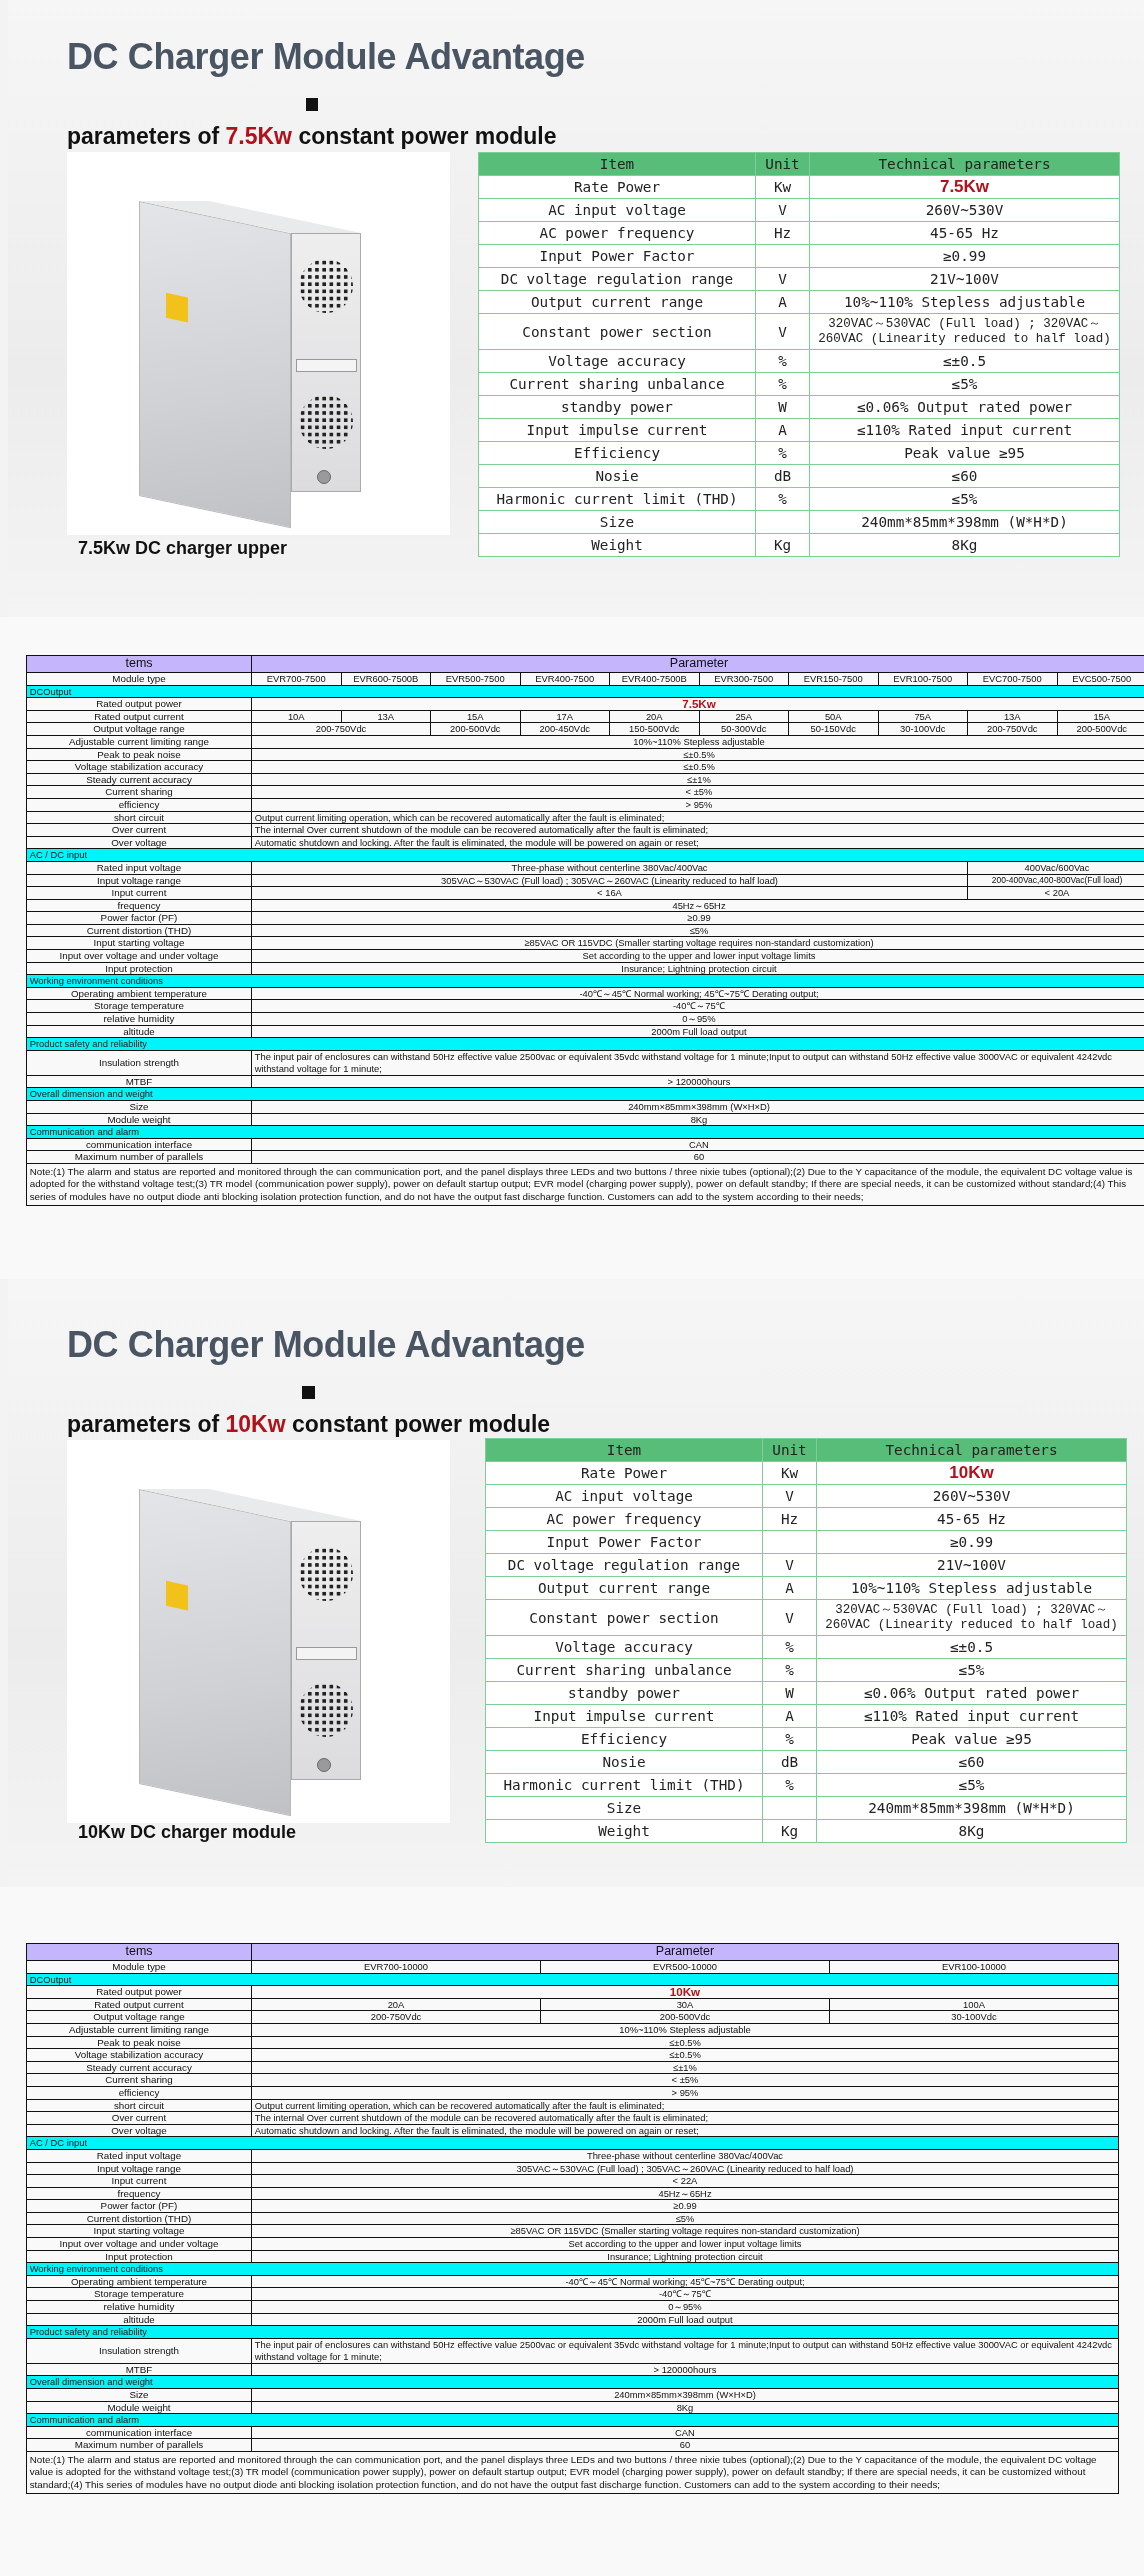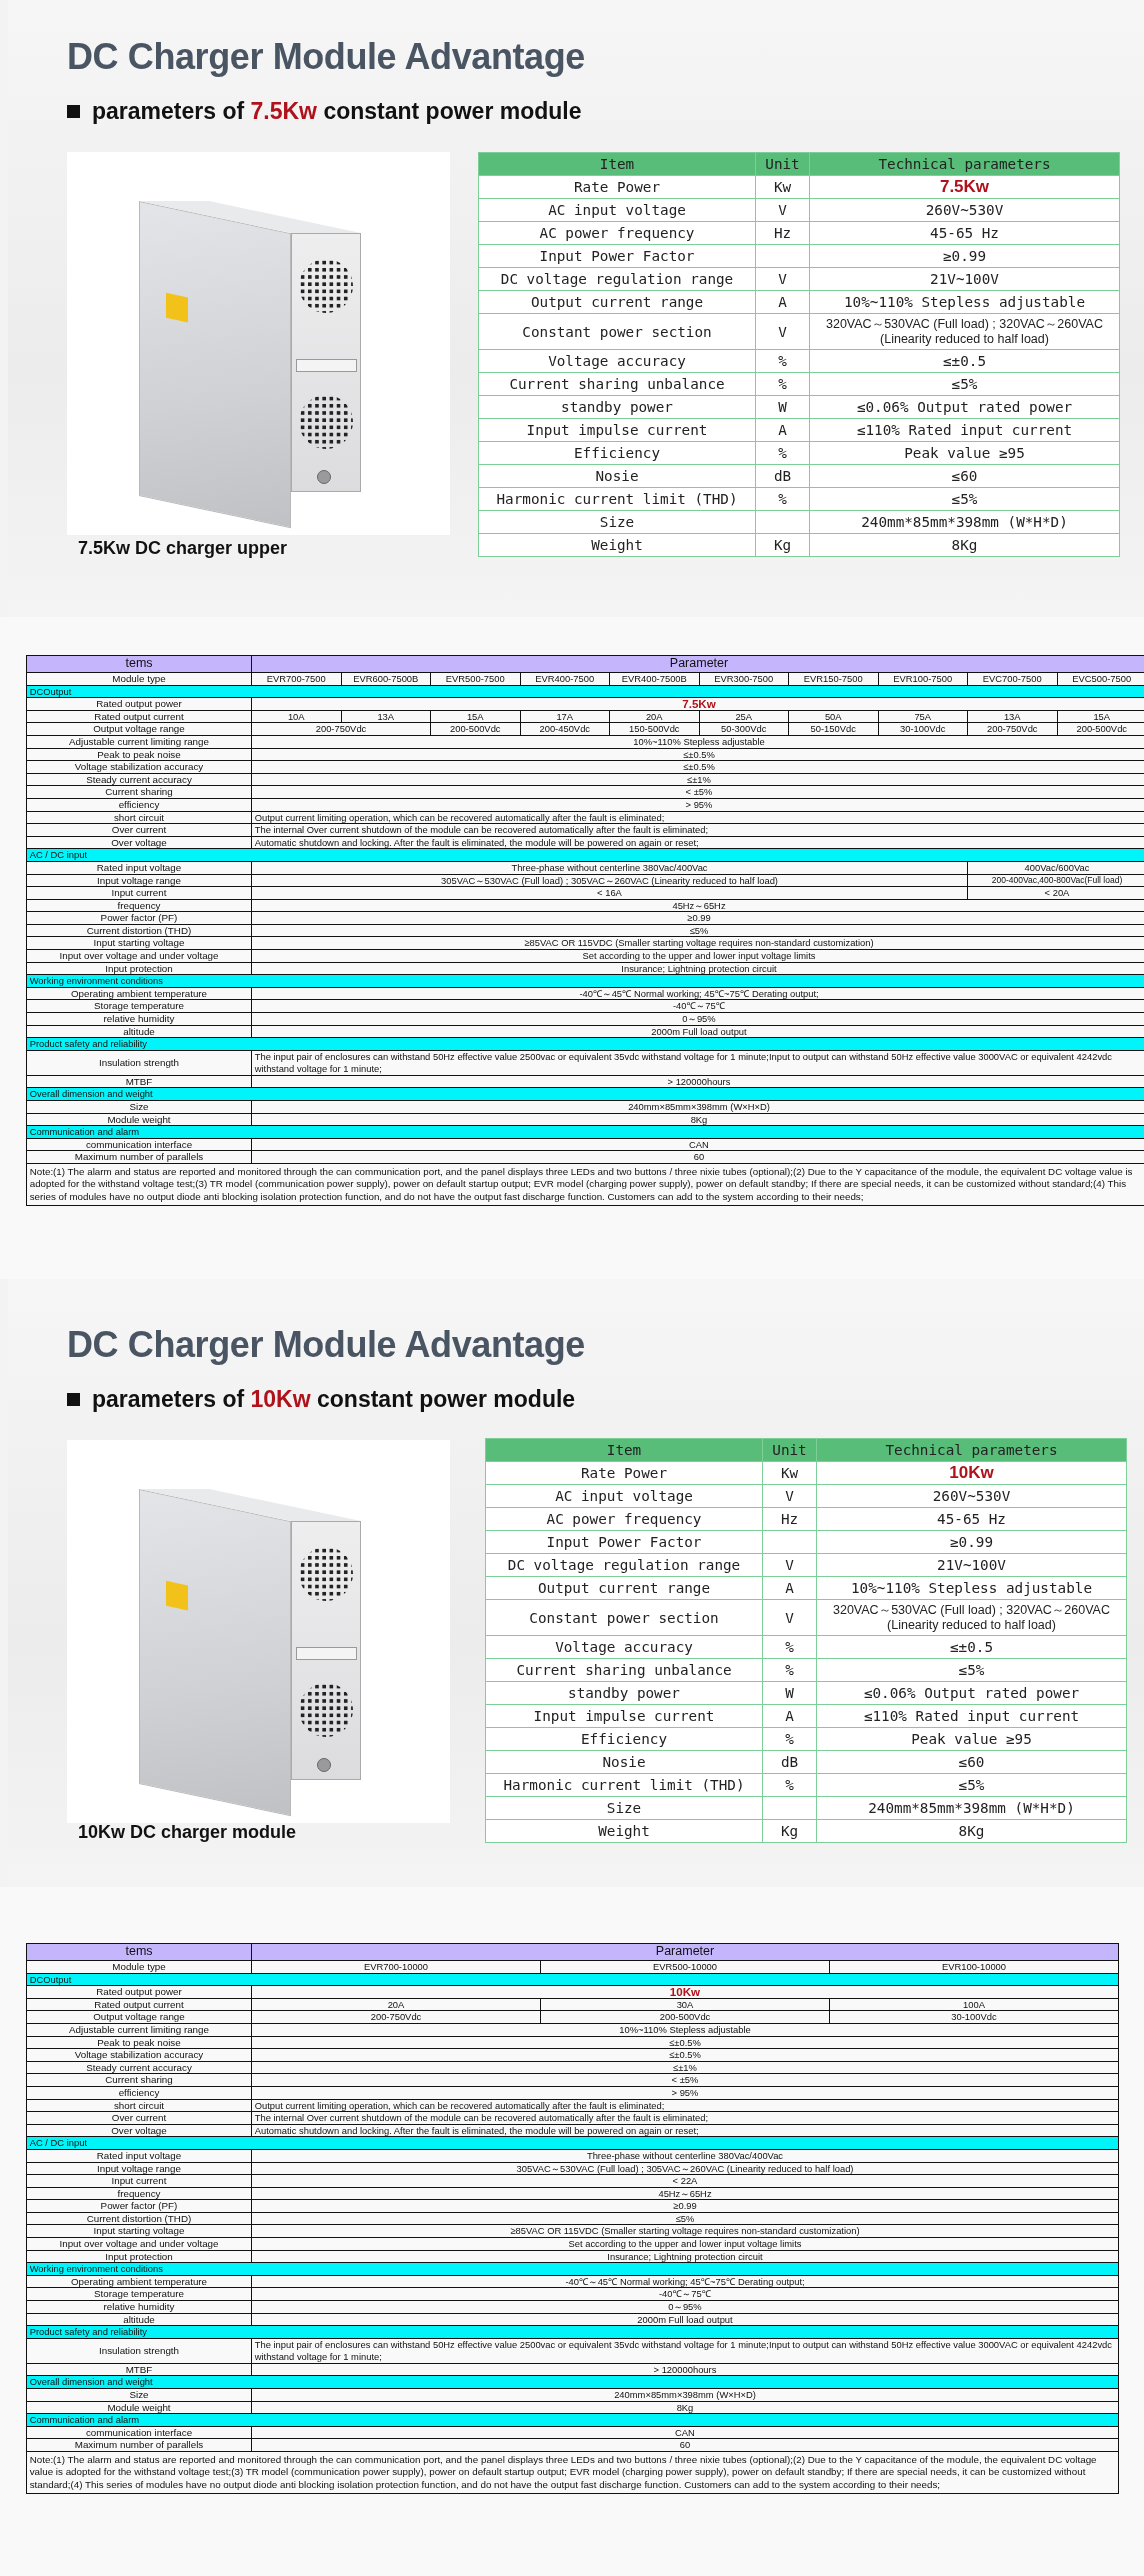--- a/index.html
+++ b/index.html
@@ -4,40 +4,40 @@
 <style>
   * { box-sizing: border-box; margin: 0; padding: 0; }
   body { width: 1145px; height: 2576px; background: #f3f3f3; font-family: "Liberation Sans", sans-serif; color: #111; position: relative; overflow: hidden; }
   .panel { position: absolute; left: 8px; width: 1145px; background: linear-gradient(180deg, #f6f6f6 0%, #ececec 60%, #f4f4f4 100%); }
   .panel.top { top: 0; height: 617px; }
   .panel.mid { top: 1279px; height: 608px; }
   .sheet { position: absolute; left: 0; width: 1145px; background: #f9f9f9; }
   .sheet.s1 { top: 617px; height: 662px; }
   .sheet.s2 { top: 1887px; height: 689px; }
   .title { position: absolute; left: 59px; font-family: "Liberation Sans", sans-serif; font-weight: bold; font-size: 36px; color: #4a5564; letter-spacing: -0.4px; }
-  .subtitle { position: absolute; left: 59px; font-weight: bold; font-size: 23px; color: #111; display: flex; align-items: center; gap: 12.5px; }
+  .subtitle { position: absolute; left: 59px; font-weight: bold; font-size: 23px; color: #111; display: flex; align-items: center; gap: 12.5px; flex-direction: column; }
   .bullet { width: 12.5px; height: 12.5px; background: #111; display: inline-block; }
   .hl { color: #b0121b; }
   .photo { position: absolute; left: 59px; width: 383px; height: 383px; background: #fff; }
   .caption { position: absolute; left: 70px; font-weight: bold; font-size: 18px; color: #111; }
   
   .module { position: absolute; left: 72px; top: 49px; width: 242px; height: 295px; }
   .mod-side { position: absolute; left: 0; top: 0; width: 152px; height: 295px; background: linear-gradient(160deg, #e4e5e8 0%, #cfd1d5 60%, #bfc1c5 100%); transform: skewY(12deg); transform-origin: top left; border: 0.9px solid #b8b8b8; }
   .mod-front { position: absolute; left: 152px; top: 32px; width: 70px; height: 259px; background: linear-gradient(180deg, #eeeeef, #dcdcde); border: 0.9px solid #aaa; }
   .mod-top { position: absolute; left: 0; top: 0; width: 222px; height: 32px; background: #e9eaec; clip-path: polygon(0 0, 70px 0, 222px 32px, 152px 32px); }
   .fan { position: absolute; left: 7.2px; width: 54px; height: 54px; border-radius: 50%; background: radial-gradient(circle, #222 2px, transparent 2.3px) 0 0/7.2px 7.2px; }
   .fan.f1 { top: 25px; } .fan.f2 { top: 161px; }
   .handle { position: absolute; left: 3.6px; top: 125px; width: 61px; height: 12.5px; border: 0.9px solid #999; background: #f4f4f4; }
   .label-sticker { position: absolute; left: 27px; top: 94px; width: 21.5px; height: 25px; background: #f2c21a; transform: skewY(12deg); }
   .knob { position: absolute; left: 25px; top: 236px; width: 14.3px; height: 14.3px; border-radius: 50%; background: #9a9a9a; border: 0.9px solid #666; }
   
   .spec { position: absolute; border-collapse: collapse; font-family: "DejaVu Sans Mono", monospace; font-size: 14.3px; color: #222; background: #fff; }
   .spec th { background: #57bd78; font-weight: normal; height: 23px; border: 0.9px solid #7dcf97; }
   .spec td { border: 0.9px solid #7dcf97; text-align: center; height: 23px; padding: 0 3.6px; white-space: nowrap; }
-  .spec td.small { font-family: Liberation Sans, sans-serif; font-size: 12.5px; line-height: 14.3px; white-space: normal; height: 36px; }
+  .spec td.small { font-family: Liberation Mono, monospace; font-size: 12.5px; line-height: 14.3px; white-space: normal; height: 36px; }
   .spec .rp { color: #b0121b; font-weight: bold; font-size: 17px; font-family: "Liberation Sans", sans-serif; }
   
   .param { position: absolute; left: 26px; width: 1121px; border-collapse: collapse; font-family: "Liberation Sans", sans-serif; font-size: 9.4px; color: #111; table-layout: fixed; }
   .param td, .param th { border: 0.9px solid #111; height: 12.5px; line-height: 11.6px; padding: 0 2.7px; text-align: center; white-space: nowrap; overflow: hidden; }
   .param th { background: #c4b5fd; font-weight: normal; font-size: 12.5px; height: 17px; }
   .param td.left { text-align: left; }
   .param td.wrap { white-space: normal; text-align: left; height: 25px; }
   .param td.note { white-space: normal; text-align: left; font-size: 9.8px; line-height: 12.5px; padding: 1.8px 2.7px; }
   .param tr.sec td { background: #00f5fa; text-align: left; }
   .param .rp { color: #b0121b; font-weight: bold; font-size: 11.6px; }

